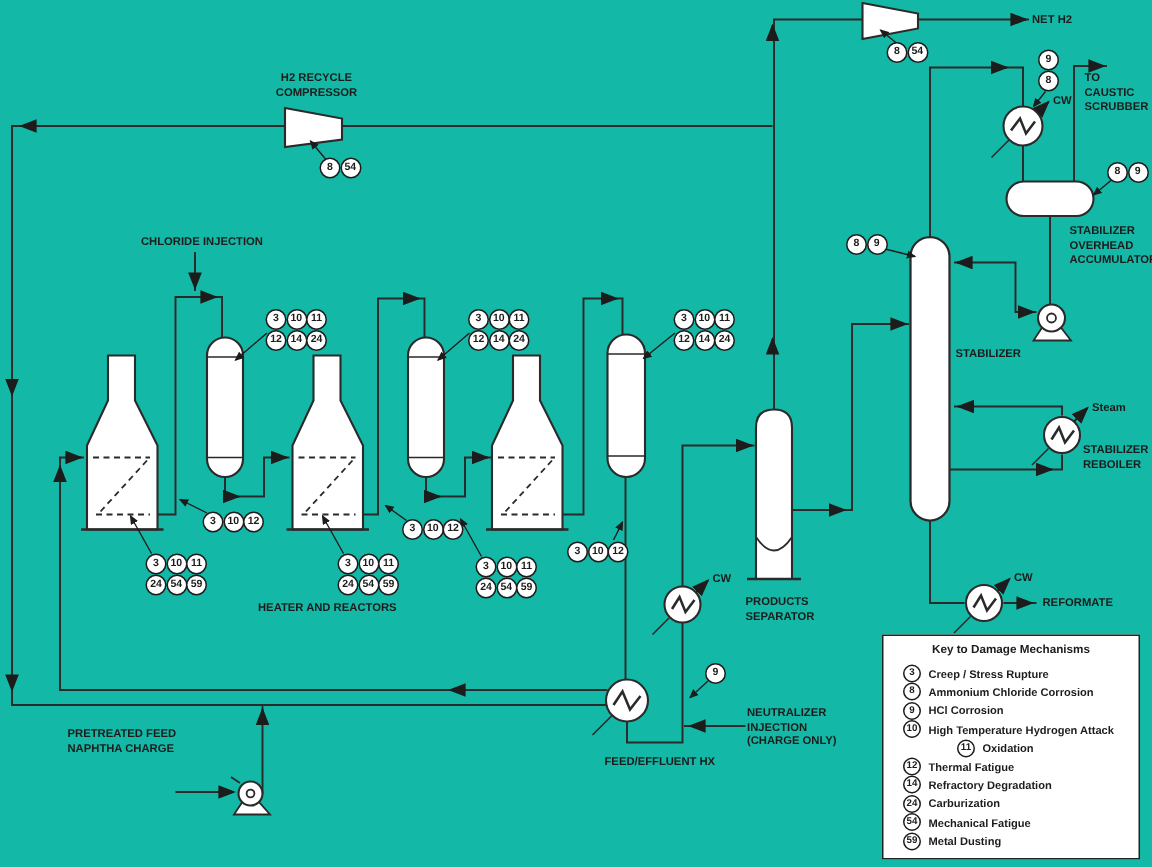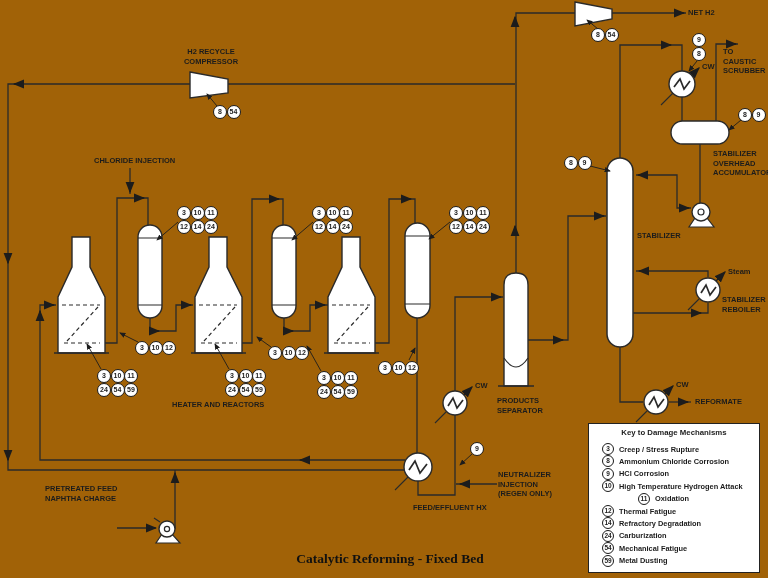--- a/index.html
+++ b/index.html
@@ -1,16 +1,16 @@
 <!DOCTYPE html>
 <html><head>
 <meta charset="utf-8">
 <style>
   html,body{margin:0;padding:0;background:#fff;}
-  #canvas{position:relative;width:768px;height:578px;background:#a16207;overflow:hidden;
+  #canvas{position:relative;width:768px;height:578px;background:#14b8a6;overflow:hidden;
           font-family:"Liberation Sans",sans-serif;color:#1c1c1c;}
   svg{position:absolute;left:0;top:0;}
   .lbl{position:absolute;font-size:7.5px;line-height:9.5px;letter-spacing:0;
        white-space:pre;color:#1c1c1c;font-weight:600;}
   .lbl.ctr{text-align:center;}
   .bubble{position:absolute;width:14px;height:14px;border:1.4px solid #1c1c1c;border-radius:50%;
           background:#fff;box-sizing:border-box;font-size:7px;font-weight:bold;
           text-align:center;line-height:11px;z-index:3;}
   #legend{position:absolute;left:588px;top:423px;width:172px;height:150px;
           border:1.4px solid #222;box-sizing:border-box;background:#fff;}
@@ -234,22 +234,22 @@
 <div class="lbl" style="left:722px;top:295px;">STABILIZER
 REBOILER</div>
 <div class="lbl" style="left:702px;top:62px;">CW</div>
 <div class="lbl" style="left:475px;top:381px;">CW</div>
 <div class="lbl" style="left:676px;top:380px;">CW</div>
 <div class="lbl" style="left:695px;top:397px;">REFORMATE</div>
 <div class="lbl" style="left:497px;top:396px;">PRODUCTS
 SEPARATOR</div>
 <div class="lbl" style="left:498px;top:470px;">NEUTRALIZER
 INJECTION
-(REGEN ONLY)</div>
-<div class="lbl" style="left:403px;top:503px;margin-left:10px;">FEED/EFFLUENT HX</div>
+(CHARGE ONLY)</div>
+<div class="lbl" style="left:403px;top:503px;">FEED/EFFLUENT HX</div>
 <div class="lbl" style="left:172px;top:400px;">HEATER AND REACTORS</div>
 <div class="lbl" style="left:45px;top:484px;">PRETREATED FEED
 NAPHTHA CHARGE</div>
 
 <div id="legend">
   <div id="legend-title">Key to Damage Mechanisms</div>
 <div class="legend-row" style="top: 19px;">
         <span class="legend-bubble">3</span>
         <span class="legend-label">Creep / Stress Rupture</span>
       </div>
@@ -284,21 +284,20 @@
       <div class="legend-row" style="top: 118.2px;">
         <span class="legend-bubble">54</span>
         <span class="legend-label">Mechanical Fatigue</span>
       </div>
       <div class="legend-row" style="top: 130.6px;">
         <span class="legend-bubble">59</span>
         <span class="legend-label">Metal Dusting</span>
       </div>
     </div>
 
-<div id="diagram-title">Catalytic Reforming - Fixed Bed</div>
 
 <span class="bubble" style="left: 177px; top: 206px;">3</span>
     <span class="bubble" style="left: 190.5px; top: 206px;">10</span>
     <span class="bubble" style="left: 204px; top: 206px;">11</span>
     <span class="bubble" style="left: 177px; top: 219.5px;">12</span>
     <span class="bubble" style="left: 190.5px; top: 219.5px;">14</span>
     <span class="bubble" style="left: 204px; top: 219.5px;">24</span>
     <span class="bubble" style="left: 312px; top: 206px;">3</span>
     <span class="bubble" style="left: 325.5px; top: 206px;">10</span>
     <span class="bubble" style="left: 339px; top: 206px;">11</span>

